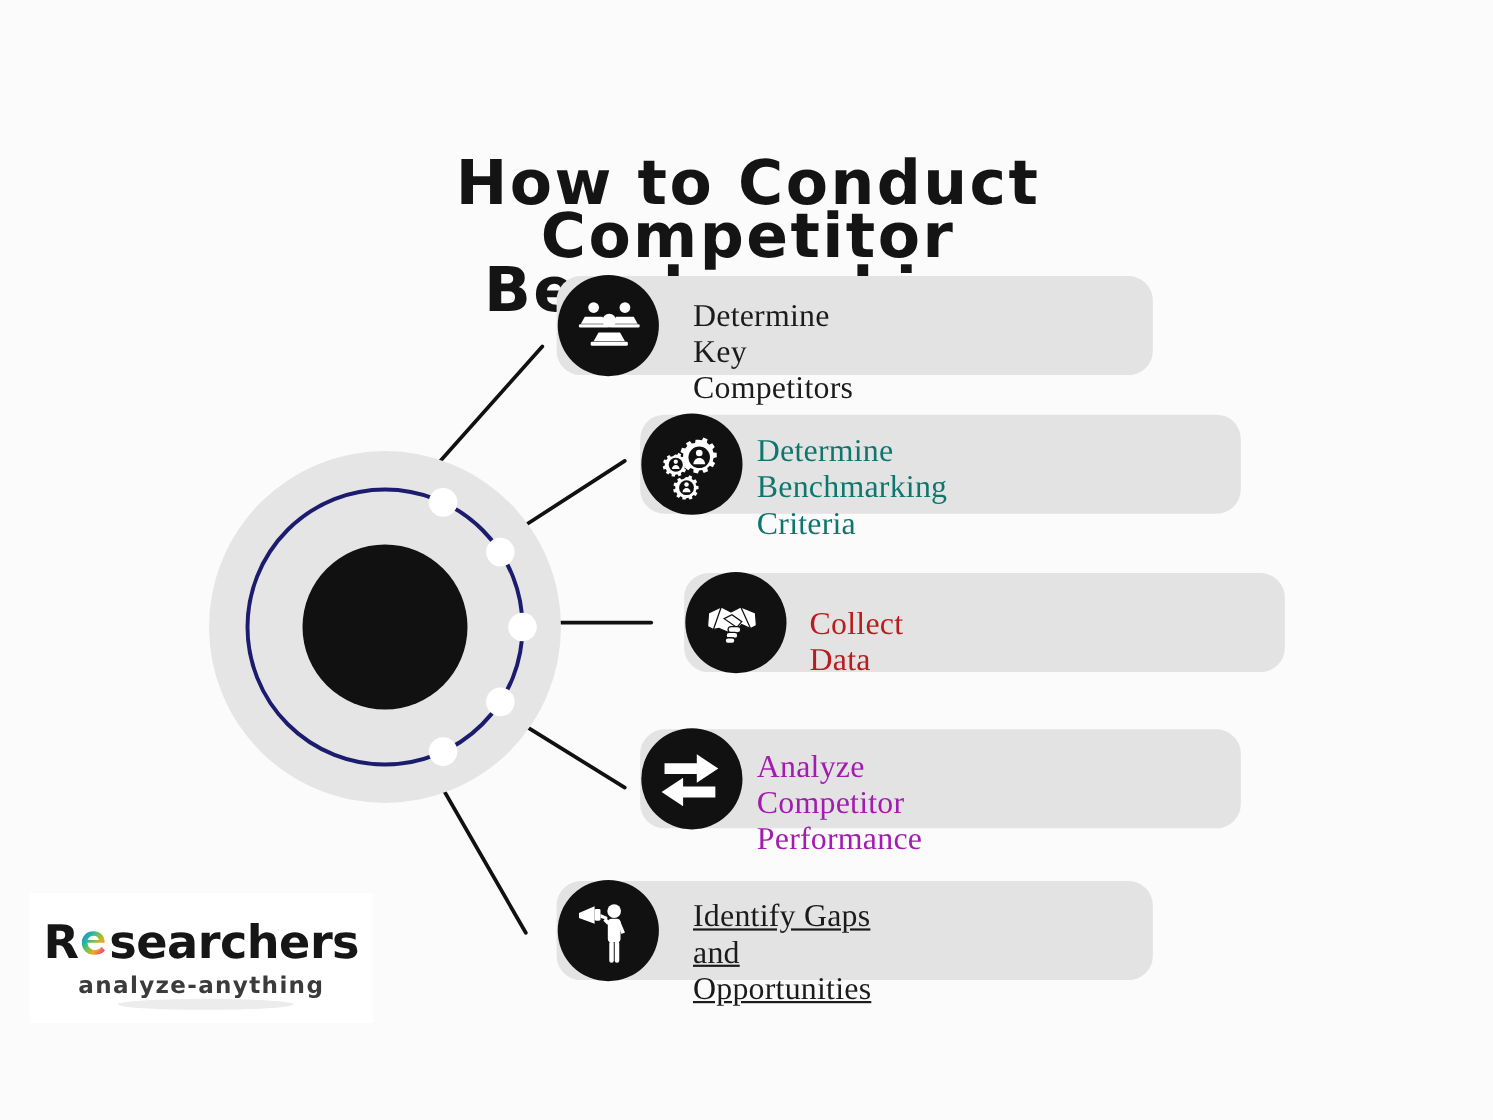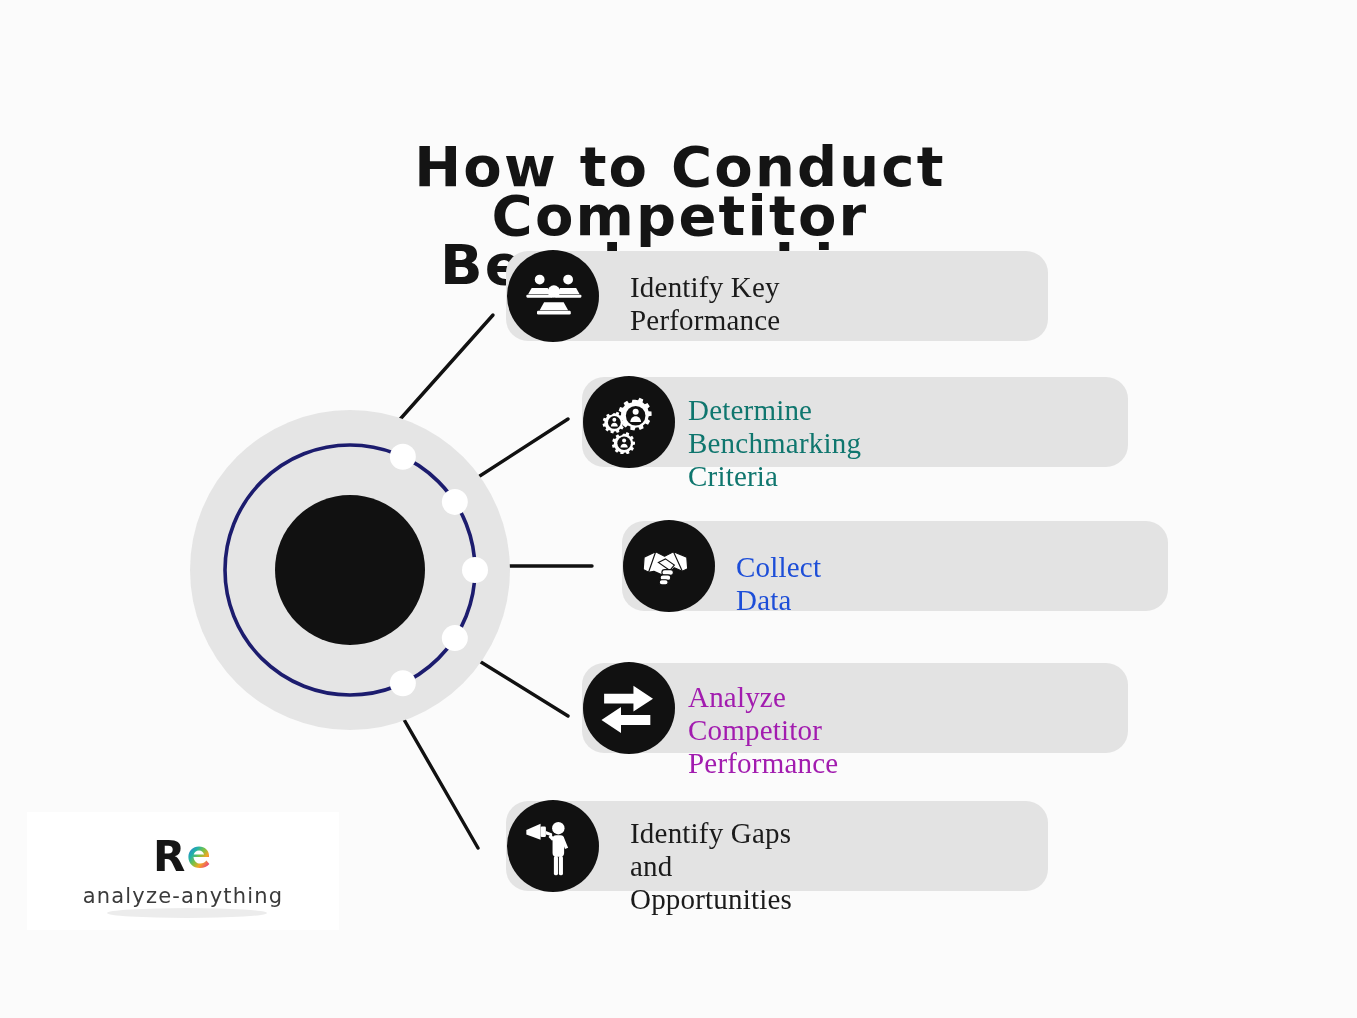--- a/index.html
+++ b/index.html
@@ -142,20 +142,21 @@
     height: 30px;
     margin: 0 1px;
   }
   .logo-tag {
     font-family: "DejaVu Sans", sans-serif;
     font-size: 21px;
     line-height: 24px;
     color: #3b3b3b;
     letter-spacing: 1.2px;
     margin-top: 4px;
+    font-weight: bold;
   }
   .logo-shadow {
     position: absolute;
     left: 80px;
     bottom: 12px;
     width: 160px;
     height: 10px;
     border-radius: 50%;
     background: #ececec;
   }
@@ -194,78 +195,79 @@
   </div>
 
   <div id="steps-root">
       <div class="step" style="left: 0px; top: 0px;">
         <div class="step-pill" style="left: 506px; top: 251px; width: 542px; background: rgb(227, 227, 227);"></div>
         <div class="step-icon" style="left: 507px; top: 250px; background: rgb(17, 17, 17);">
           <svg width="64" height="64" viewBox="0 0 64 72">
             <use href="#ic-people-at-desks-icon" x="0" y="2"></use>
           </svg>
         </div>
-        <div class="step-label" style="left: 630px; top: 271px; color: rgb(27, 27, 27);">Identify Key Performance</div>
+        <div class="step-label" style="left: 630px; top: 271px; color: rgb(27, 27, 27);">Determine Key Competitors</div>
       </div>
       <div class="step" style="left: 0px; top: 0px;">
         <div class="step-pill" style="left: 582px; top: 377px; width: 546px; background: rgb(227, 227, 227);"></div>
         <div class="step-icon" style="left: 583px; top: 376px; background: rgb(17, 17, 17);">
           <svg width="64" height="64" viewBox="0 0 64 72">
             <use href="#ic-gears-with-people-icon" x="0" y="2"></use>
           </svg>
         </div>
         <div class="step-label" style="left: 688px; top: 394px; color: #0f766e;">Determine Benchmarking
 Criteria</div>
       </div>
       <div class="step" style="left: 0px; top: 0px;">
         <div class="step-pill" style="left: 622px; top: 521px; width: 546px; background: rgb(227, 227, 227);"></div>
         <div class="step-icon" style="left: 623px; top: 520px; background: rgb(17, 17, 17);">
           <svg width="64" height="64" viewBox="0 0 64 72">
             <use href="#ic-handshake-icon" x="0" y="2"></use>
           </svg>
         </div>
-        <div class="step-label" style="left: 736px; top: 551px; color: #1d4ed8;">Collect Data</div>
+        <div class="step-label" style="left: 736px; top: 551px; color: #b91c1c;">Collect Data</div>
       </div>
       <div class="step" style="left: 0px; top: 0px;">
         <div class="step-pill" style="left: 582px; top: 663px; width: 546px; background: rgb(227, 227, 227);"></div>
         <div class="step-icon" style="left: 583px; top: 662px; background: rgb(17, 17, 17);">
           <svg width="64" height="64" viewBox="0 0 64 72">
             <use href="#ic-exchange-arrows-icon" x="0" y="2"></use>
           </svg>
         </div>
         <div class="step-label" style="left: 688px; top: 681px; color: #a21caf;">Analyze Competitor
 Performance</div>
       </div>
       <div class="step" style="left: 0px; top: 0px;">
         <div class="step-pill" style="left: 506px; top: 801px; width: 542px; background: rgb(227, 227, 227);"></div>
         <div class="step-icon" style="left: 507px; top: 800px; background: rgb(17, 17, 17);">
           <svg width="64" height="64" viewBox="0 0 64 72">
             <use href="#ic-person-with-megaphone-icon" x="0" y="2"></use>
           </svg>
         </div>
-        <div class="step-label" style="left: 630px; top: 817px; color: rgb(27, 27, 27);">Identify Gaps and
+        <div class="step-label" style="left: 630px; top: 817px; color: rgb(27, 27, 27); text-decoration: underline;">Identify Gaps and
 Opportunities</div>
       </div>
     </div>
 
   <div class="logo-card">
     <div class="logo-word">
       <span>R</span>
         <span class="logo-e"><svg viewBox="0 0 26 30" width="26" height="30">
         <defs>
           <linearGradient id="eGrad" x1="0%" y1="10%" x2="100%" y2="90%">
             <stop offset="0%" stop-color="#2f7fd6"></stop>
             <stop offset="25%" stop-color="#22b3a6"></stop>
             <stop offset="48%" stop-color="#7dc242"></stop>
             <stop offset="70%" stop-color="#f5a623"></stop>
             <stop offset="100%" stop-color="#e8358c"></stop>
           </linearGradient>
         </defs>
         <path d="M13 5.5 C19 5.5 23 9.5 23 14.5 L23 16 L7.5 16 C8 20 10.4 22.6 14.2 22.6 C17 22.6 19 21.4 20.4 19.6 L23.4 23 C21.2 25.6 18 27 14 27 C6.8 27 2.4 22.2 2.4 16 C2.4 9.8 6.8 5.5 13 5.5 Z M13 9.6 C10.2 9.6 8.3 11.3 7.7 13.6 L18 13.6 C17.6 11.3 15.8 9.6 13 9.6 Z" fill="url(#eGrad)"></path>
       </svg></span>
+        <span>searchers</span>
     </div>
     <div class="logo-tag">analyze-anything</div>
     <div class="logo-shadow"></div>
   </div>
 
 </div>
 
 <svg width="0" height="0" style="position:absolute" aria-hidden="true">
   <defs>
 

